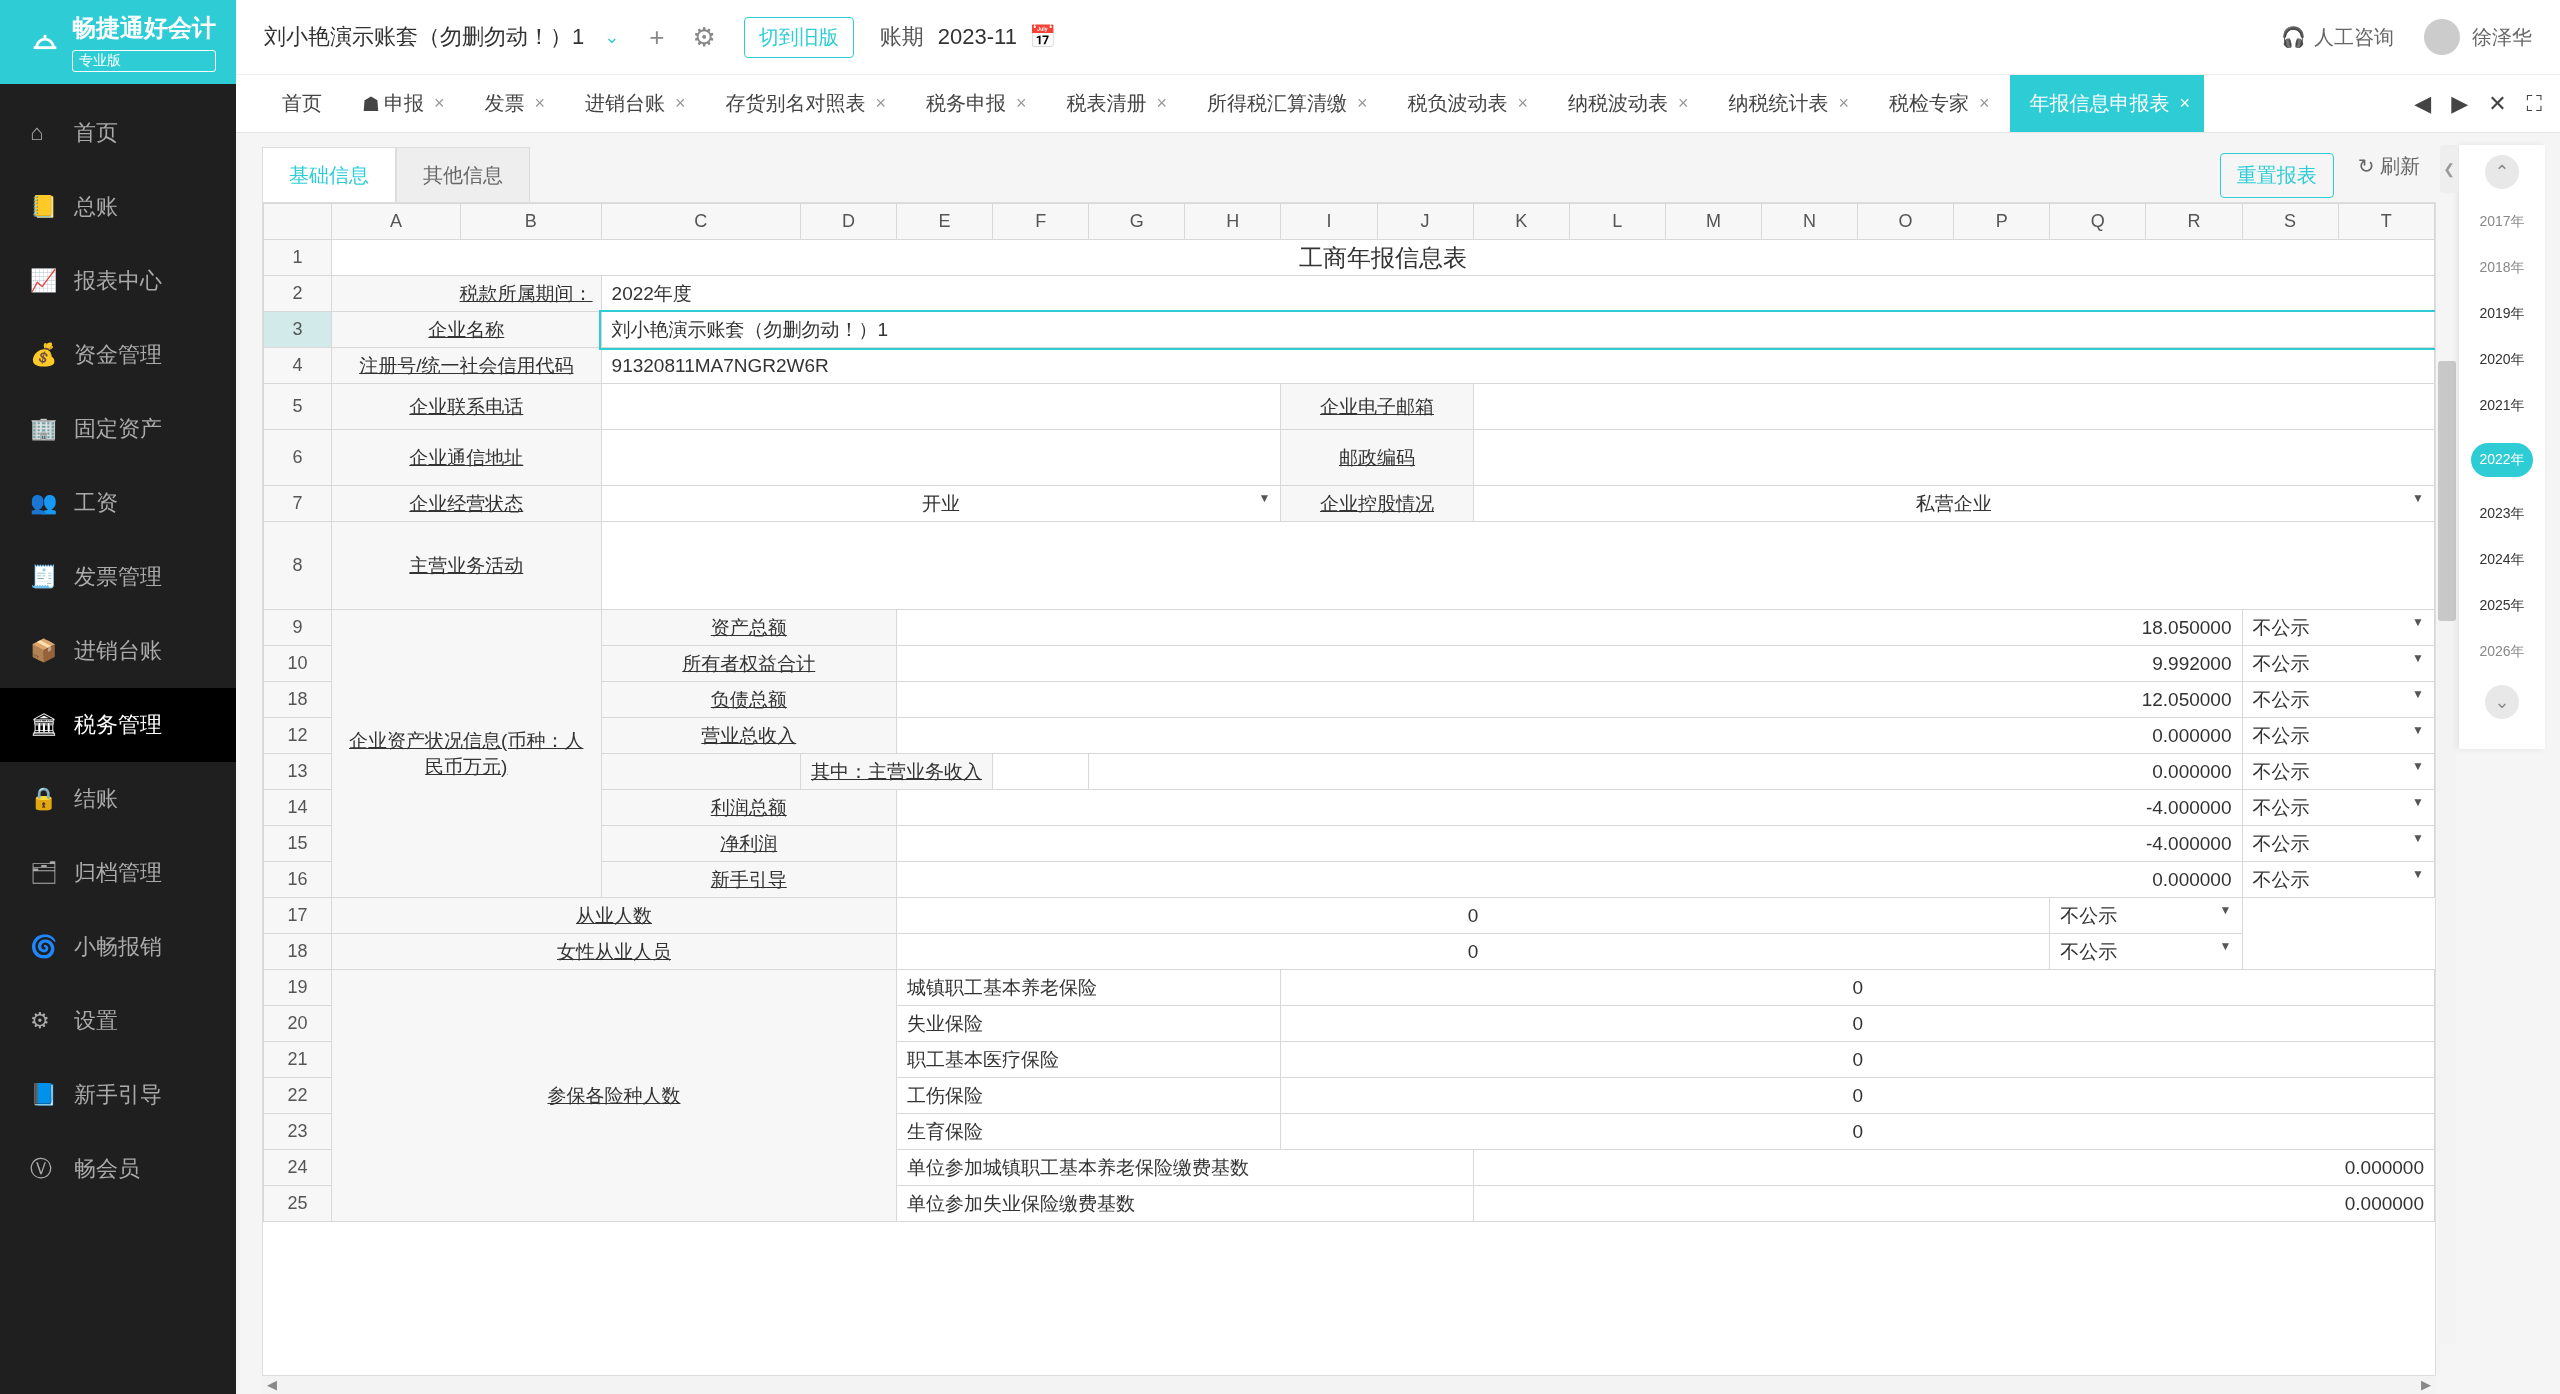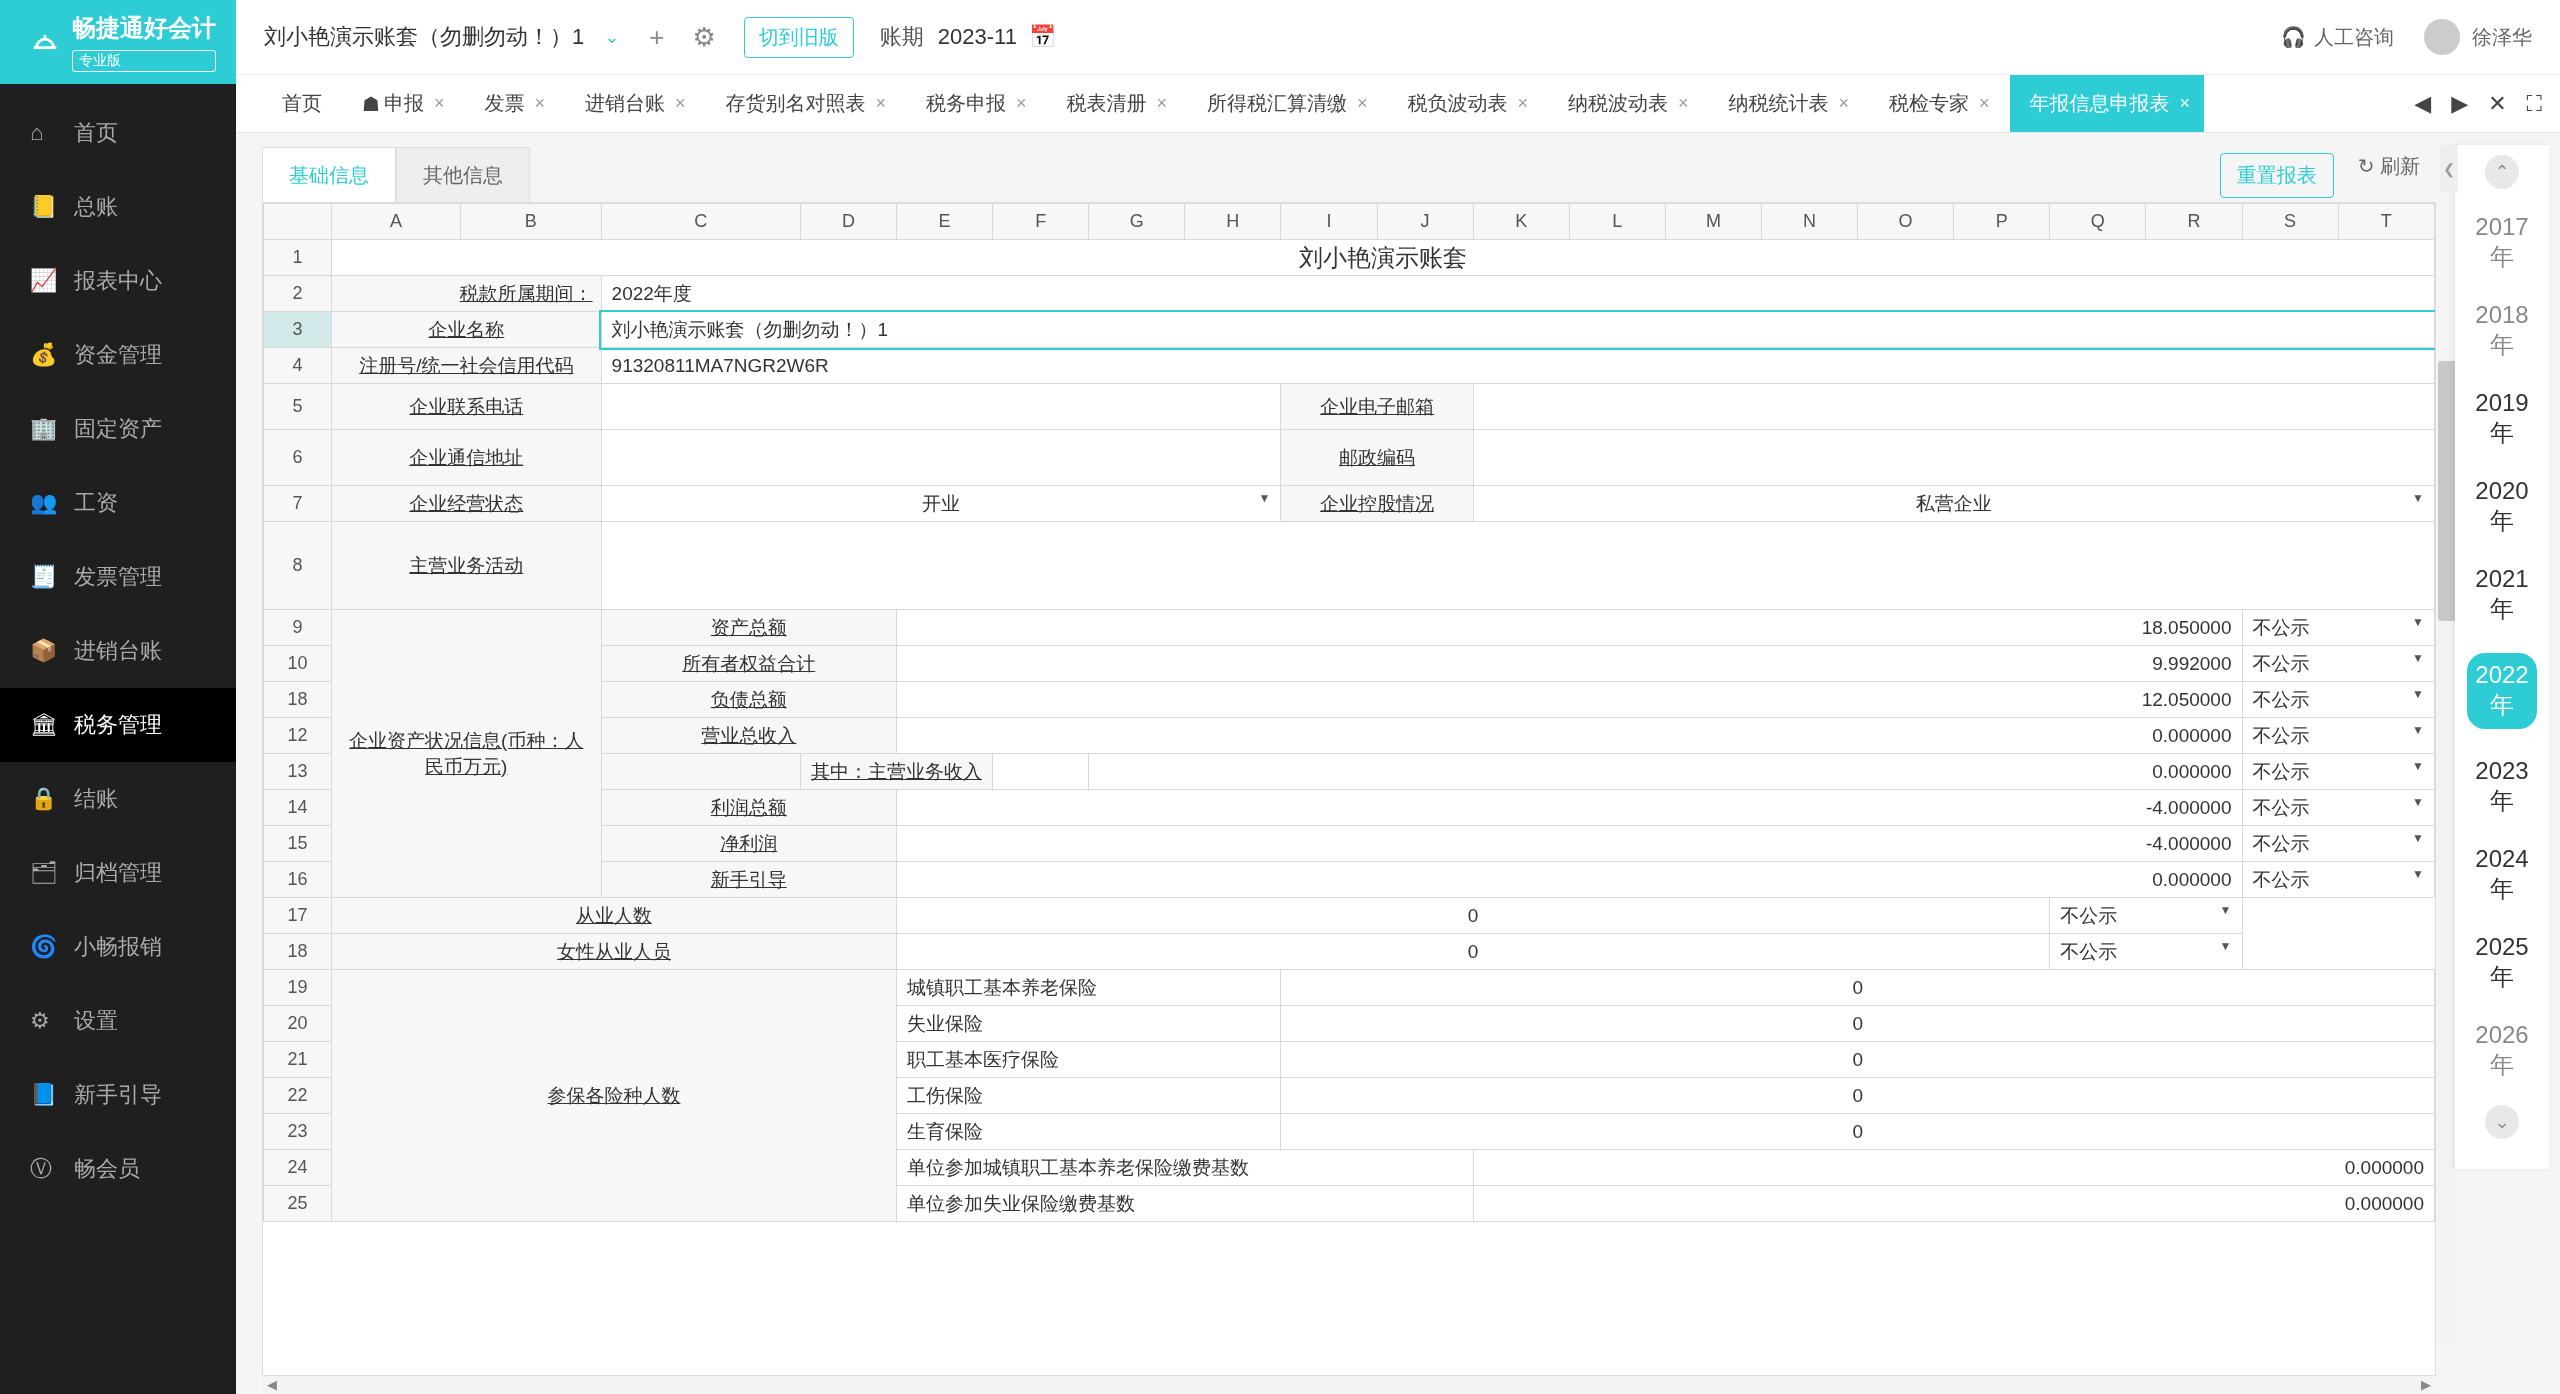--- a/index.html
+++ b/index.html
@@ -62,21 +62,21 @@
 .selectable { position: relative; }
 .selectable::after { content: "▼"; position: absolute; right: 10px; font-size: 12px; color: #555;}
 .title-row td { text-align: center; font-size: 24px; color: #333; }
 .selected-row .rowhead { background: #d2eae9; }
 .selected-cell { outline: 2px solid #2ecdd6; }
 
 
 .year-rail-outer { position: absolute; right: 14px; top: 0; bottom: 0; width: 88px; display:flex; flex-direction:column; align-items:center; padding-top:12px;}
 .year-rail { background: #fff; box-shadow: -2px 0 6px rgba(0,0,0,0.08); padding-bottom:20px;}
 .year-arrow { width: 34px; height: 34px; border-radius: 50%; background: #e8e8e8; color: #888; display: flex; align-items: center; justify-content: center; font-size: 18px; margin: 10px auto;}
-.year-item { padding: 14px 16px; text-align: center; font-size: 24px; color: #888; cursor: pointer; }
+.year-item { padding: 14px 16px; text-align: center; font-size: 14px; color: #888; cursor: pointer; }
 .year-item.near { color: #333; }
 .year-item.active { background: #2ecdd6; color: #fff; border-radius: 18px; margin: 14px 12px; padding: 8px 8px;}
 .rail-handle { position: absolute; left: -18px; top: 12px; width: 18px; height: 48px; background: #eee; border-radius: 4px 0 0 4px; display:flex; align-items:center; justify-content:center; font-size:14px; color:#999;}
 
 
 .vscroll { position: absolute; right: 104px; top: 228px; bottom: 50px; width: 18px; background: #f3f3f3; }
 .vscroll-thumb { position: absolute; top: 0; width: 18px; height: 260px; background: #c8c8c8; border-radius: 3px;}
 .hscroll { height: 18px; background: #f3f3f3; margin-right:124px; position:relative;}
 .hscroll-arrow { position:absolute; top:1px; width:16px; height:16px; color:#888; font-size:13px; text-align:center;}
 .hscroll-arrow.left{left:2px;} .hscroll-arrow.right{right:2px;}
@@ -282,21 +282,21 @@
                   <th style="width:82px">P</th>
                   <th style="width:82px">Q</th>
                   <th style="width:82px">R</th>
                   <th style="width:82px">S</th>
                   <th style="width:82px">T</th>
                 </tr>
               </tbody>
               <tbody>
                 <tr class="title-row">
                   <td class="rowhead">1</td>
-                  <td colspan="20">刘小艳演示账套</td>
+                  <td colspan="20">工商年报信息表</td>
                 </tr>
                 <tr>
                   <td class="rowhead">2</td>
                   <td class="label-cell val-right" colspan="2">税款所属期间：</td>
                   <td class="val-cell" colspan="18">2022年度</td>
                 </tr>
                 <tr class="selected-row">
                   <td class="rowhead">3</td>
                   <td class="label-cell" colspan="2">企业名称</td>
                   <td class="val-cell selected-cell" colspan="18">刘小艳演示账套（勿删勿动！）1</td>

